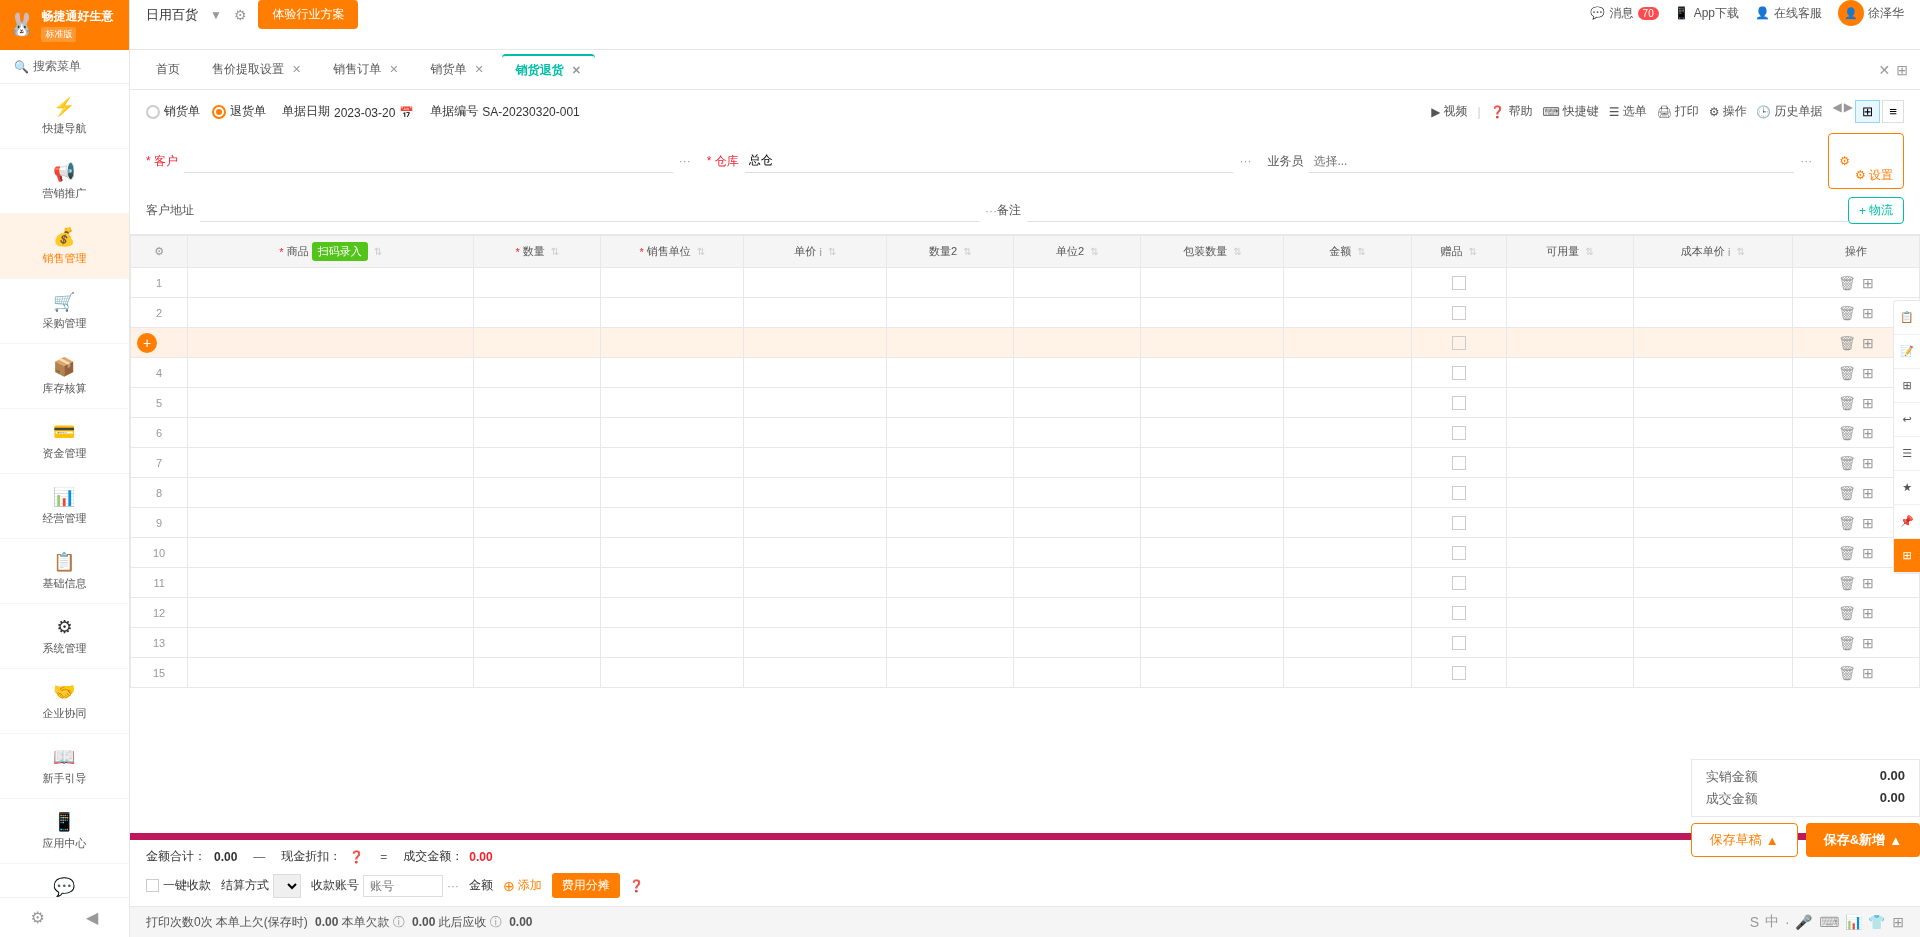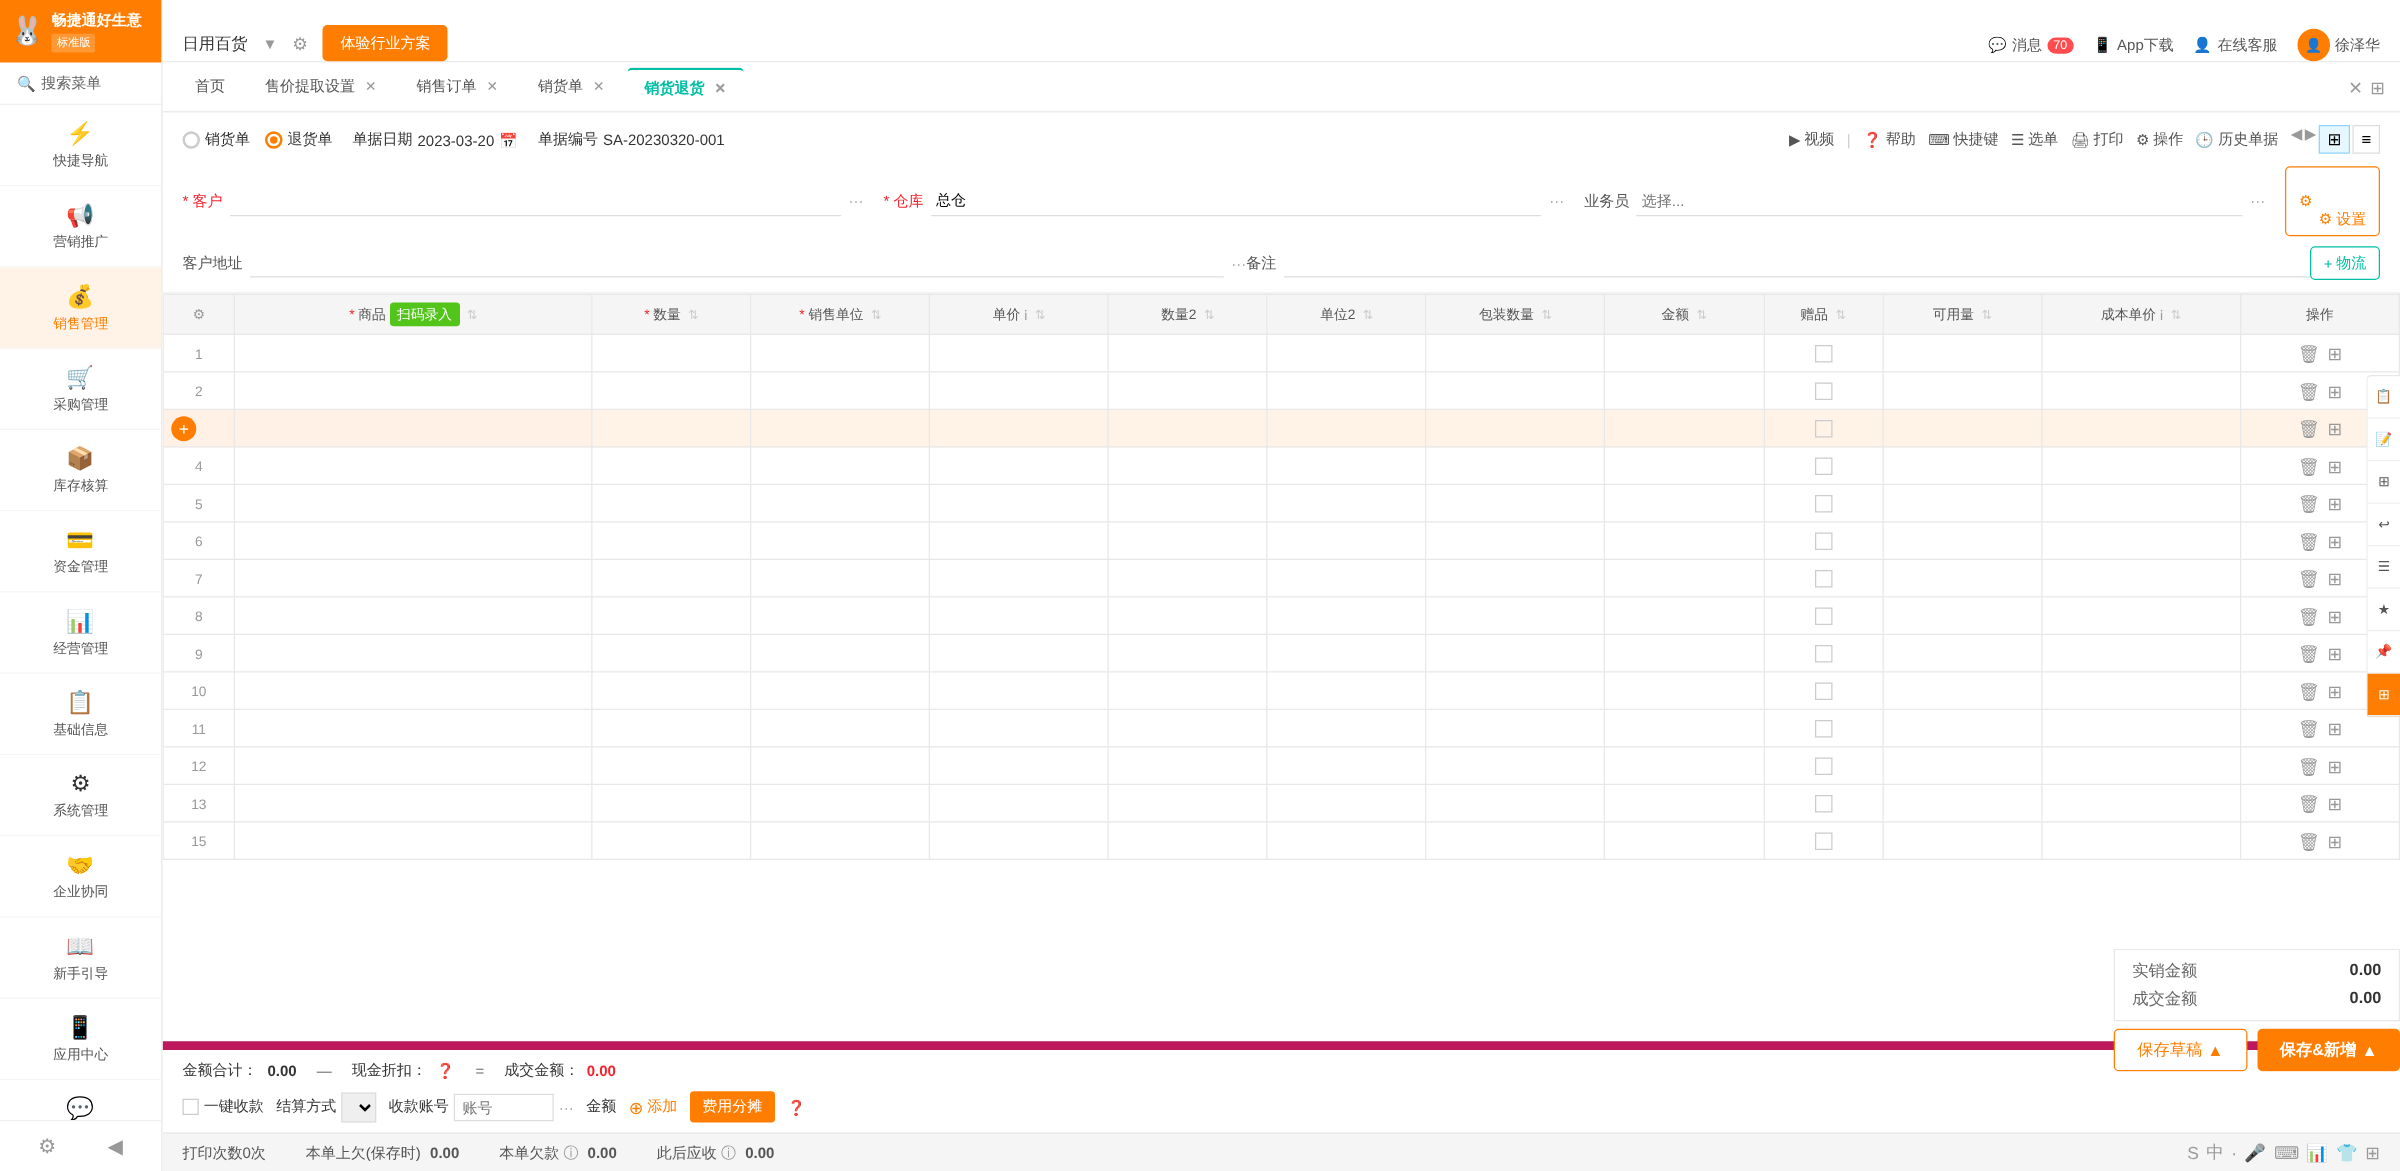--- a/index.html
+++ b/index.html
@@ -16,21 +16,21 @@
     .sidebar-item .icon { font-size: 18px; margin-bottom: 3px; }
     .sidebar-item .label { font-size: 11px; color: #555; text-align: center; }
     .sidebar-item.active .label { color: #ff7d00; }
     .sidebar-bottom { display: flex; justify-content: space-around; padding: 10px; border-top: 1px solid #f0f0f0; }
     .sidebar-bottom-item { cursor: pointer; color: #999; font-size: 16px; }
 
     
     .main { flex: 1; display: flex; flex-direction: column; overflow: hidden; }
 
     
-    .top-header { height: 50px; background: #fff; display: flex; align-items: flex-end; padding: 0 16px; border-bottom: 1px solid #e8e8e8; justify-content: space-between; }
+    .top-header { height: 50px; background: #fff; display: flex; align-items: flex-start; padding: 0 16px; border-bottom: 1px solid #e8e8e8; justify-content: space-between; }
     .top-header-left { display: flex; align-items: center; gap: 12px; }
     .experience-btn { background: #ff7d00; color: #fff; border: none; padding: 6px 14px; border-radius: 4px; cursor: pointer; font-size: 12px; }
     .top-header-right { display: flex; align-items: center; gap: 16px; }
     .top-right-item { display: flex; align-items: center; gap: 4px; color: #555; cursor: pointer; font-size: 12px; }
     .badge { background: #ff4d4f; color: #fff; border-radius: 10px; padding: 1px 5px; font-size: 10px; }
     .user-avatar { width: 26px; height: 26px; border-radius: 50%; background: #ff7d00; display: flex; align-items: center; justify-content: center; color: #fff; font-size: 11px; }
 
     
     .tabs-bar { height: 40px; background: #fff; display: flex; align-items: center; border-bottom: 1px solid #e8e8e8; padding: 0 12px; gap: 4px; }
     .tab { padding: 6px 14px; border-radius: 4px 4px 0 0; cursor: pointer; font-size: 12px; color: #555; display: flex; align-items: center; gap: 6px; white-space: nowrap; }
@@ -824,21 +824,21 @@
         <div class="add-fee-btn">
           <span style="font-size:14px;color:#ff7d00;">⊕</span>
           <span>添加</span>
         </div>
         <button class="expense-split-btn">费用分摊</button>
         <span class="help-icon">❓</span>
       </div>
     </div>
 
     <div style="background:#f5f5f5;border-top:1px solid #e8e8e8;padding:6px 16px;display:flex;align-items:center;justify-content:space-between;">
-      <div style="display:flex;gap:32px;font-size:12px;color:#555;">
+      <div style="display:flex;gap:3px;font-size:12px;color:#555;">
         <span>打印次数0次</span>
         <span>
           <span>本单上欠(保存时)</span>
           <span style="font-weight:bold;margin-left:4px;">0.00</span>
         </span>
         <span>
           <span>本单欠款</span>
           <span style="color:#999;cursor:pointer;">ⓘ</span>
           <span style="font-weight:bold;margin-left:4px;">0.00</span>
         </span>

